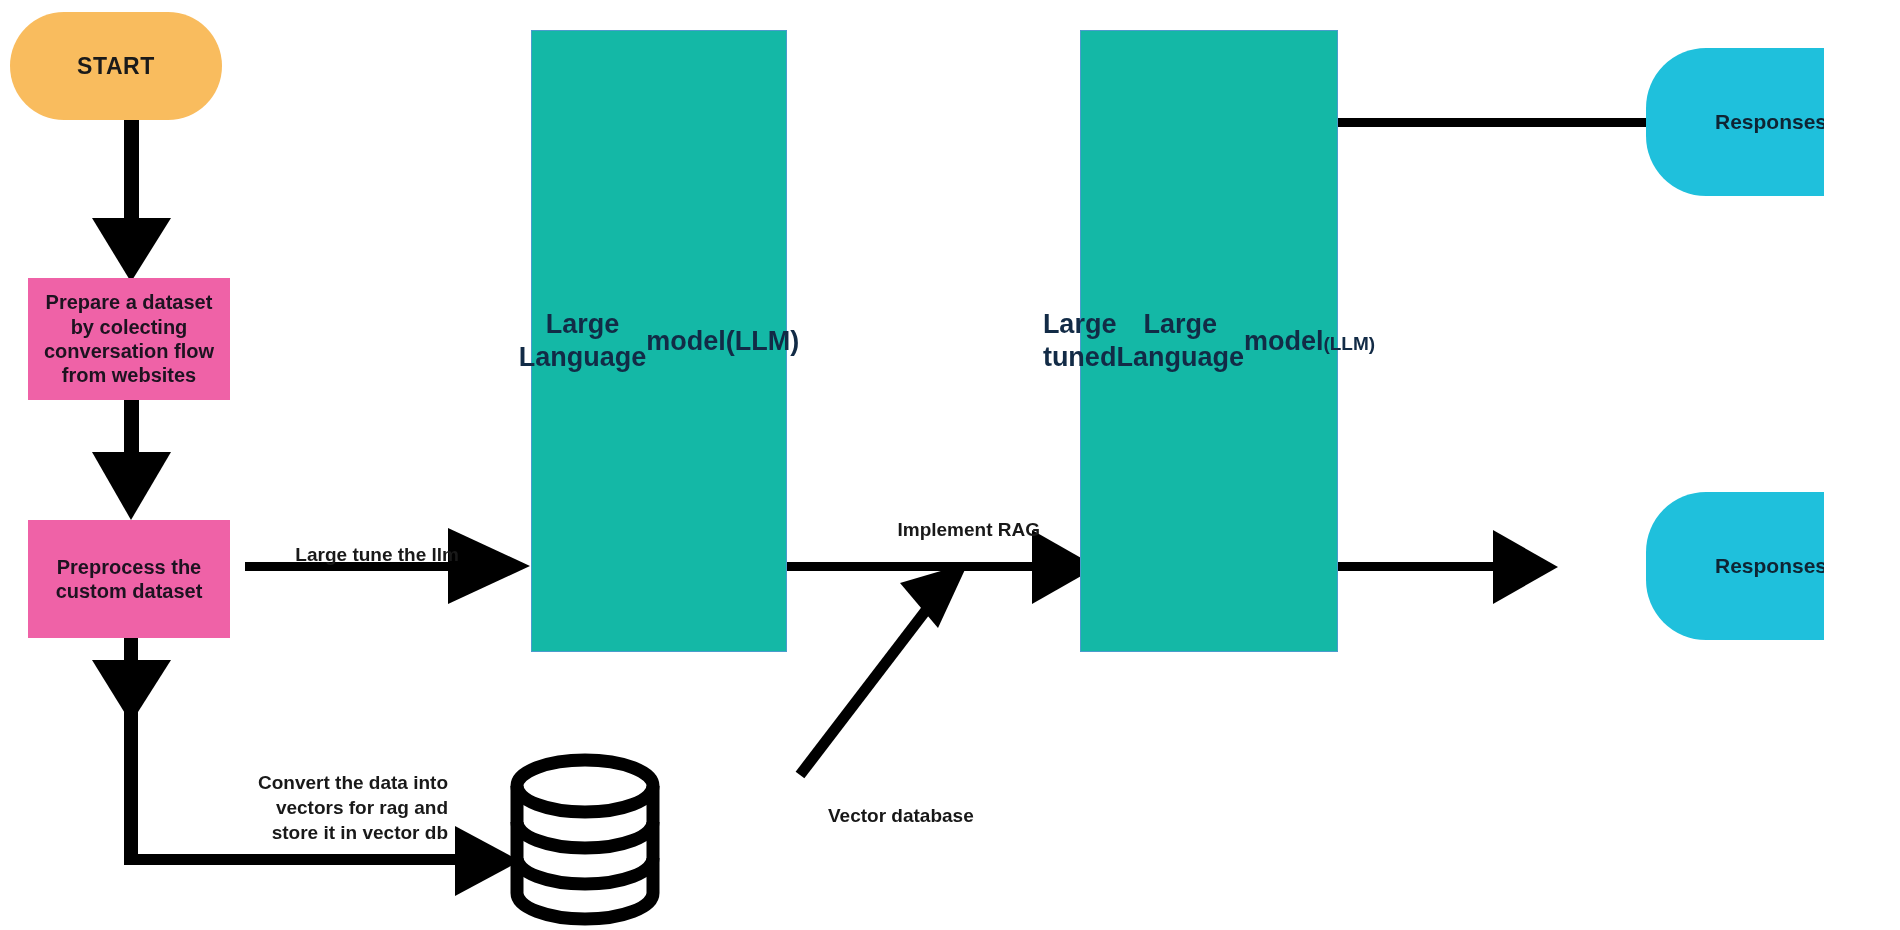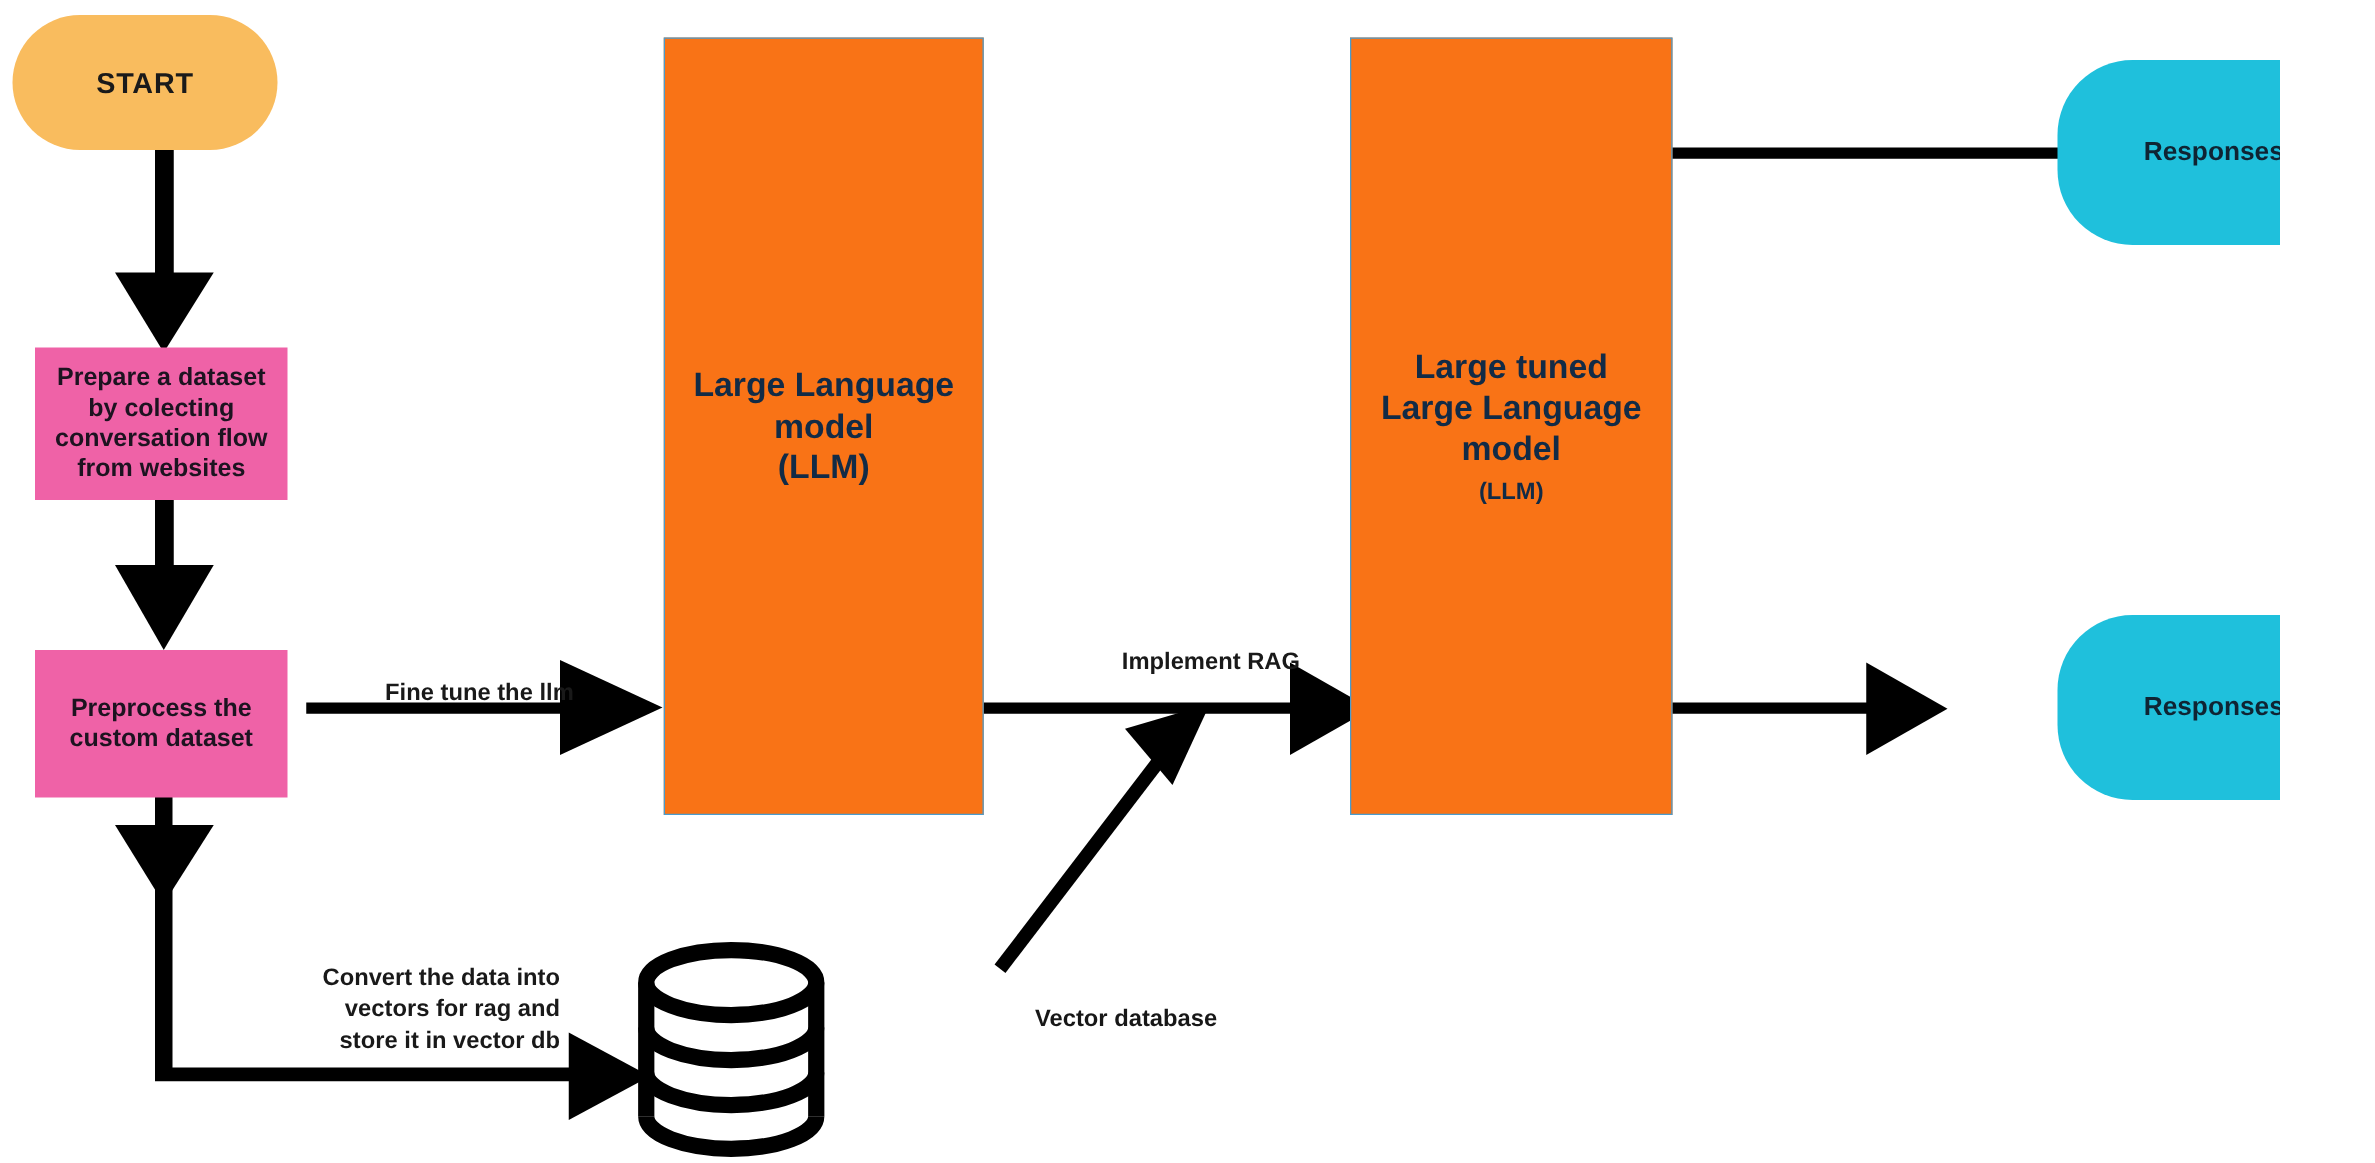--- a/index.html
+++ b/index.html
@@ -40,25 +40,25 @@
     letter-spacing: 0.6px;
     color: #1a1a1a;
   }
   .node-pink {
     background: #ef62a7;
     font-size: 20px;
     color: #1d1320;
     padding: 4px 8px;
   }
   .node-blue {
-    background: #f97316;
+    background: #14b8a6;
     border: 1px solid #4a9ccd;
     font-size: 27px;
     color: #122b46;
-    flex-direction: column;
+    flex-direction: row;
   }
   .node-cyan {
     background: #1fc0dc;
     border-radius: 60px;
     font-size: 21px;
     color: #0f2433;
   }
   .sub-label {
     font-size: 19px;
     margin-top: 6px;
@@ -165,21 +165,21 @@
   </div>
 
   <div class="node node-cyan" style="left:1646px; top:48px; width:250px; height:148px;">
     <span>Responses</span>
   </div>
 
   <div class="node node-cyan" style="left:1646px; top:492px; width:250px; height:148px;">
     <span>Responses</span>
   </div>
 
-  <div class="edge-label" style="left:244px; top:542px; width:215px;">Fine tune the llm</div>
+  <div class="edge-label" style="left:244px; top:542px; width:215px;">Large tune the llm</div>
 
   <div class="edge-label" style="left:790px; top:517px; width:250px;">Implement RAG</div>
 
   <div class="edge-label" style="left:198px; top:770px; width:250px;">Convert the data into
 vectors for rag and
 store it in vector db</div>
 
   <div class="db-label" style="left:828px; top:805px;">Vector database</div>
 
 </div>

